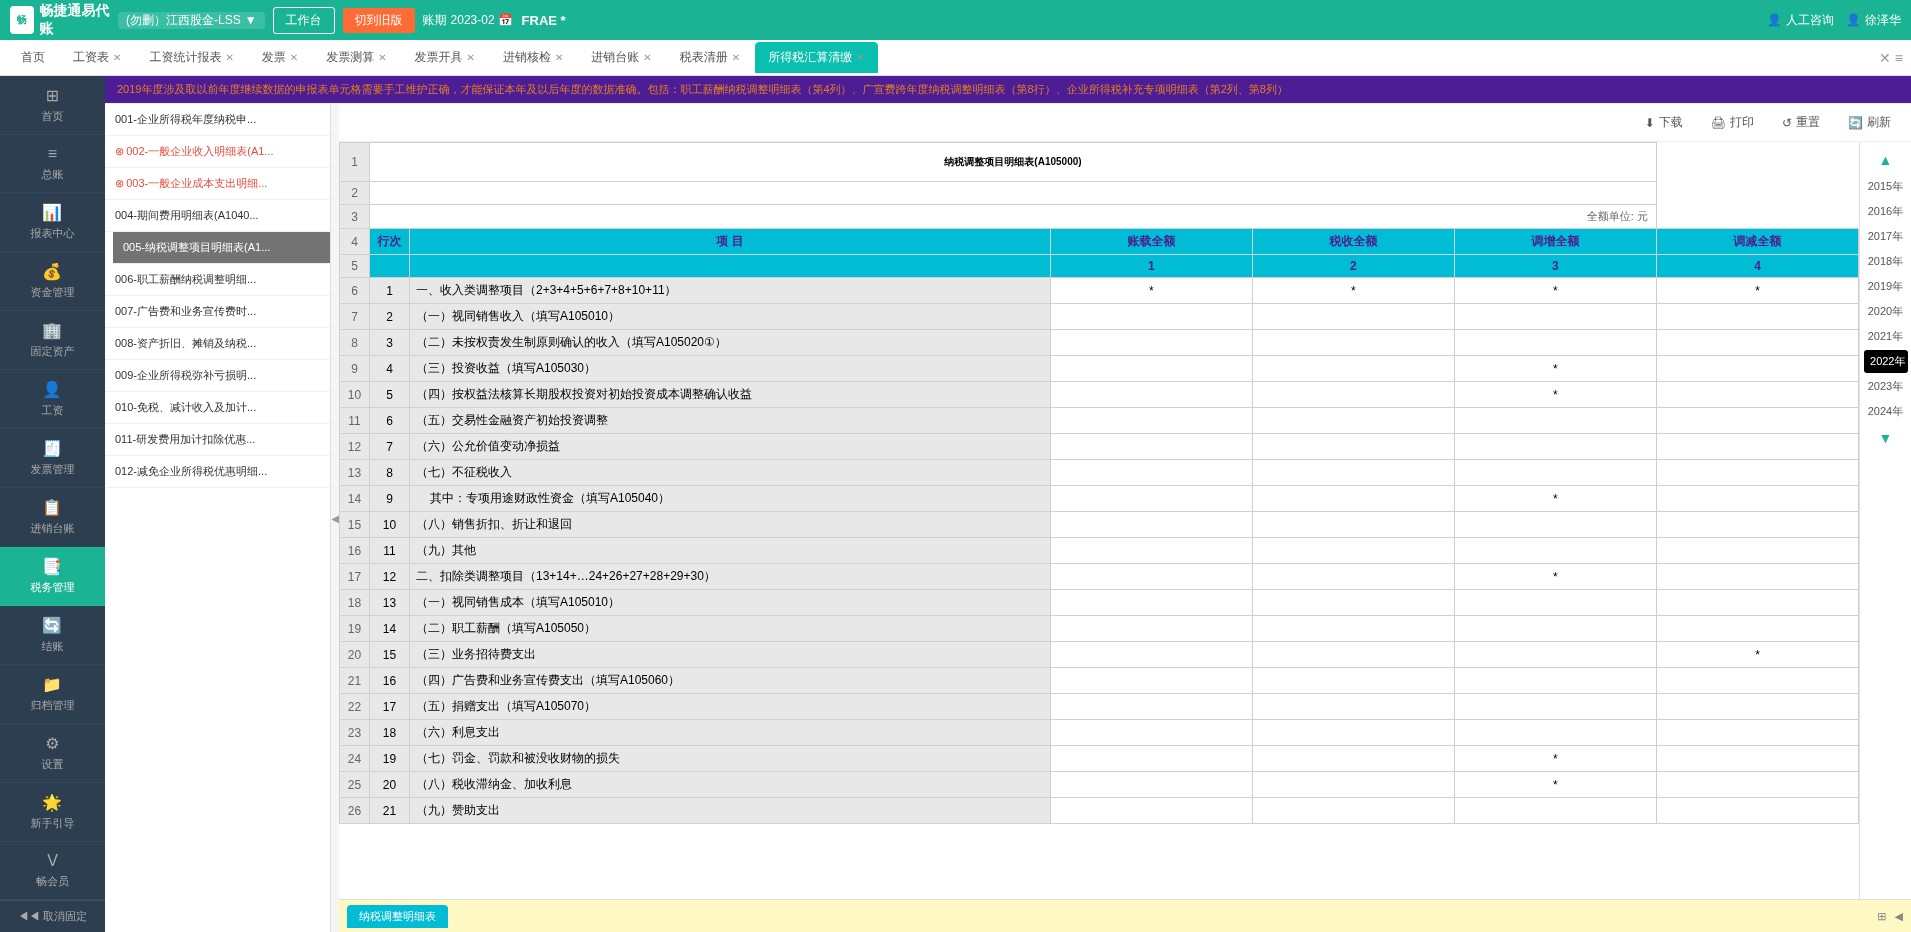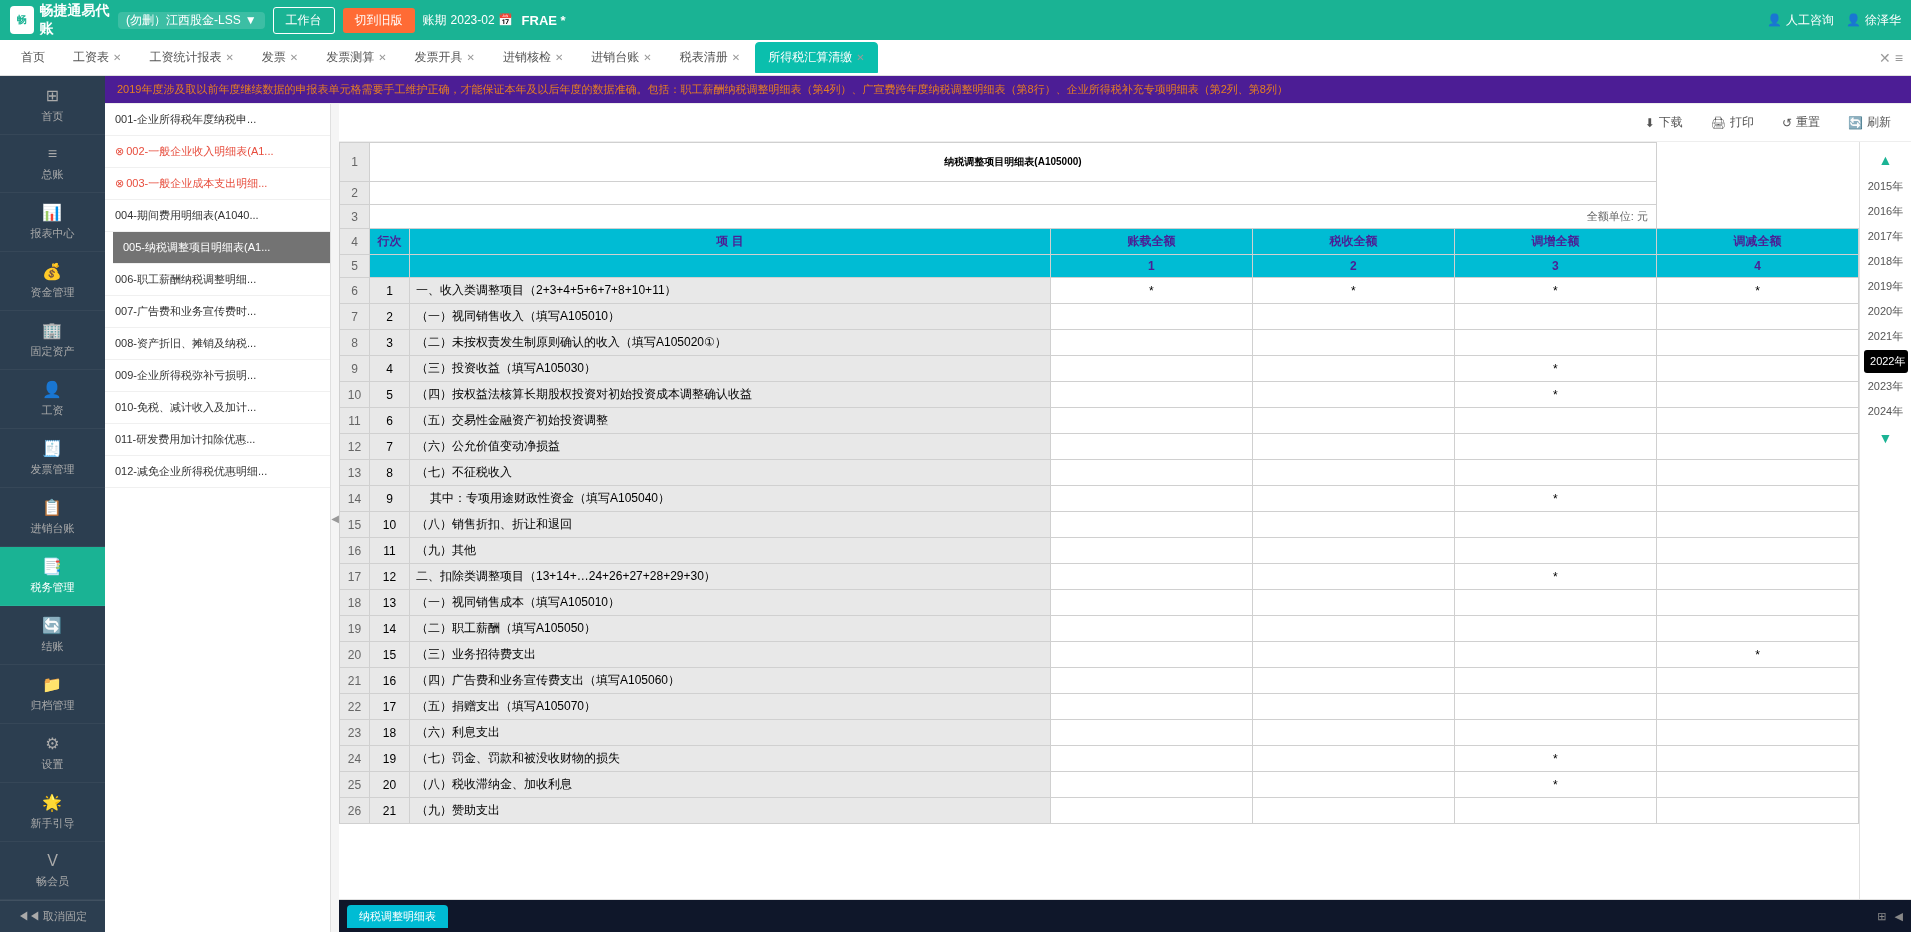--- a/index.html
+++ b/index.html
@@ -67,21 +67,21 @@
     .spreadsheet .data-cell { text-align: right; min-width: 100px; }
     .spreadsheet .col-header { background: #00bcd4; color: #4c1d95; text-align: center; font-weight: bold; }
 
     
     .year-panel { width: 52px; background: white; border-left: 1px solid #e0e0e0; display: flex; flex-direction: column; align-items: center; padding: 4px 0; overflow-y: auto; flex-shrink: 0; }
     .year-btn { width: 44px; padding: 4px 2px; text-align: center; font-size: 11px; cursor: pointer; border-radius: 3px; margin: 1px 0; color: #555; }
     .year-btn.active { background: #000000; color: white; text-align: right; }
     .year-nav { width: 24px; height: 24px; display: flex; align-items: center; justify-content: center; cursor: pointer; color: #1ab394; font-size: 14px; margin: 2px 0; }
 
     
-    .bottom-tab-bar { height: 28px; background: #0f172a; border-top: 1px solid #e0e0e0; display: flex; align-items: center; padding: 16px 8px; flex-shrink: 0; }
+    .bottom-tab-bar { height: 28px; background: #fef9c3; border-top: 1px solid #e0e0e0; display: flex; align-items: center; padding: 16px 8px; flex-shrink: 0; }
     .bottom-tab { padding: 4px 12px; background: #00bcd4; color: white; border-radius: 4px 4px 0 0; font-size: 11px; cursor: pointer; }
     .bottom-bar-right { margin-left: auto; display: flex; align-items: center; gap: 8px; color: #888; font-size: 11px; }
 
     
     .resize-handle { width: 8px; cursor: col-resize; background: transparent; flex-shrink: 0; display: flex; align-items: center; justify-content: center; }
     .resize-handle::after { content: '◀'; font-size: 10px; color: #999; }
 
     
     .frae-label { color: white; font-size: 13px; font-weight: bold; }
   </style>

